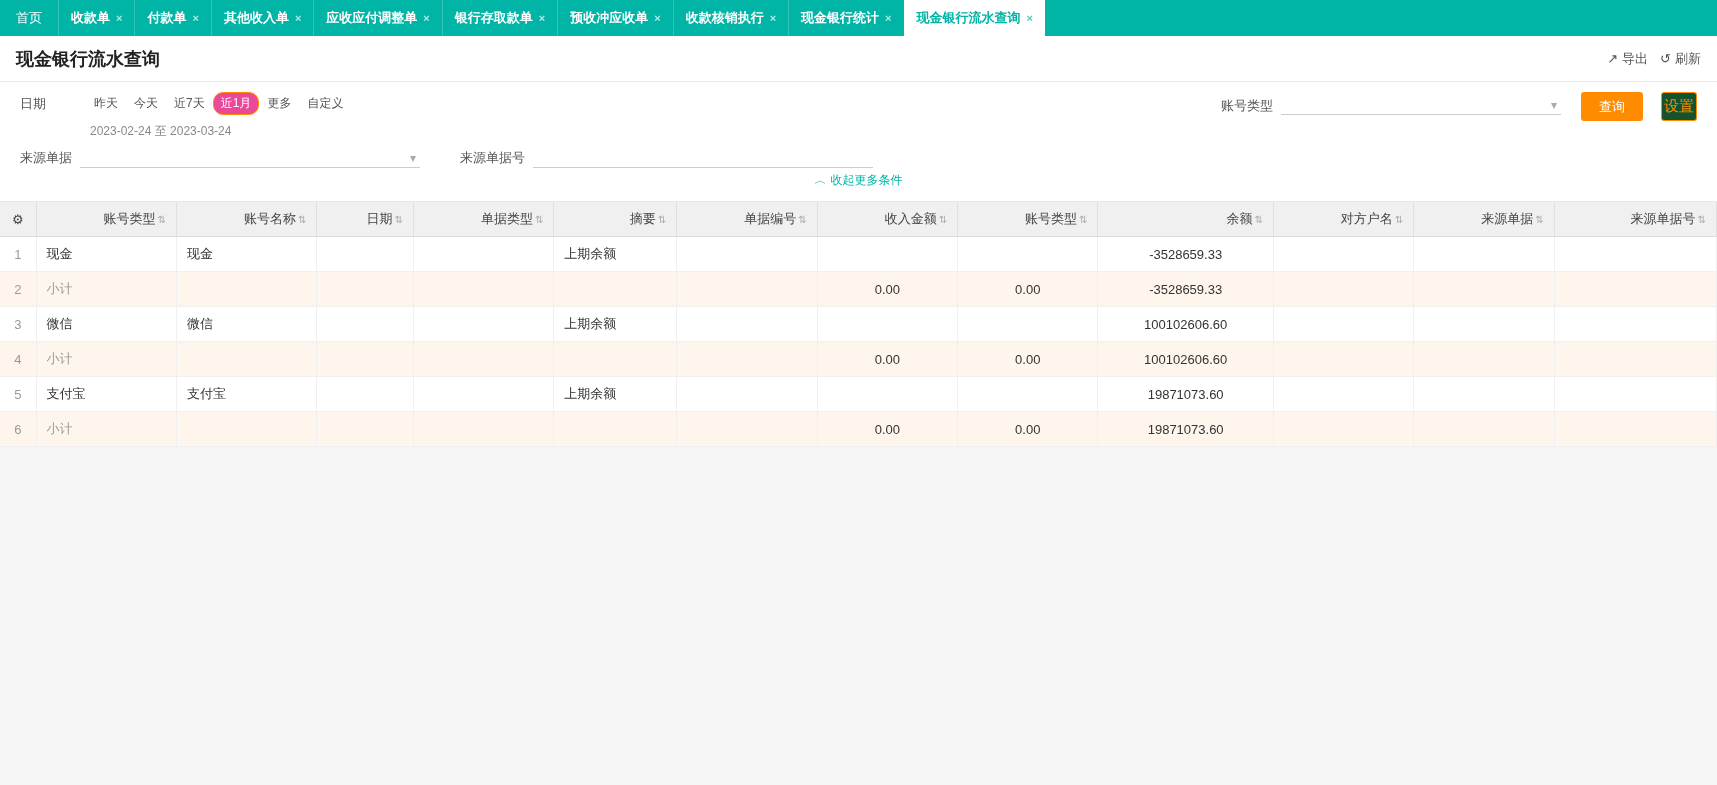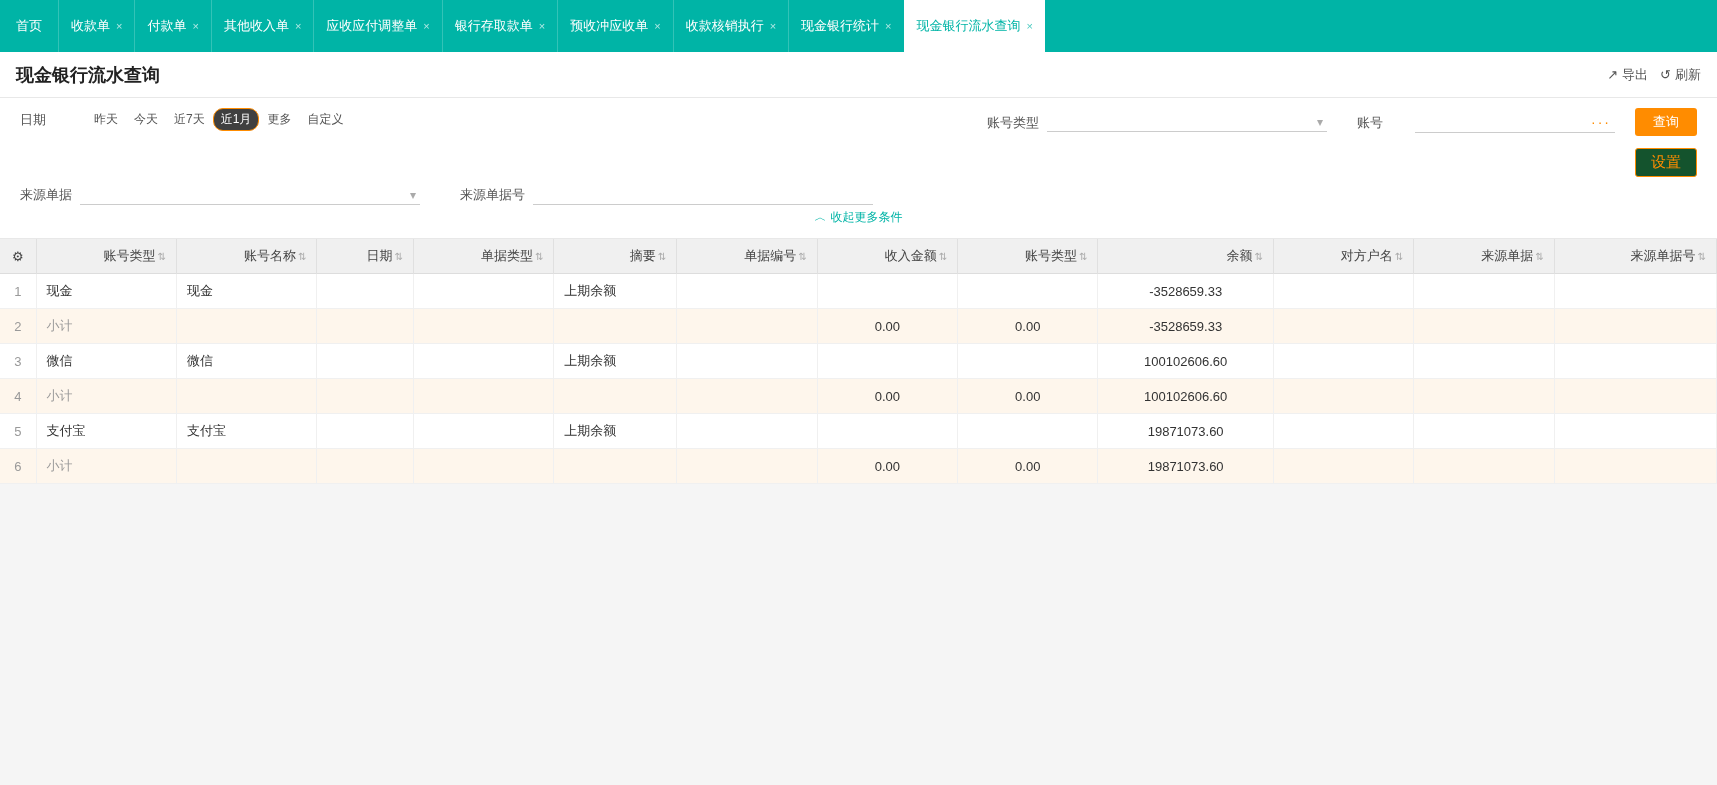--- a/index.html
+++ b/index.html
@@ -3,21 +3,21 @@
   <meta charset="utf-8">
   <style>
     * { box-sizing: border-box; margin: 0; padding: 0; }
     body { font-family: 'Microsoft YaHei', Arial, sans-serif; font-size: 13px; background: #f5f5f5; color: #333; }
 
     
     .top-nav {
       display: flex;
       align-items: center;
       background: #00b4a6;
-      height: 52px;
+      height: 36px;
       padding: 0 0;
       overflow: hidden;
     }
     .top-nav .nav-home {
       padding: 0 16px;
       color: #fff;
       font-size: 13px;
       cursor: pointer;
       height: 100%;
       display: flex;
@@ -27,20 +27,21 @@
     .top-nav .nav-tab {
       padding: 0 12px;
       color: #fff;
       font-size: 13px;
       cursor: pointer;
       height: 100%;
       display: flex;
       align-items: center;
       white-space: nowrap;
       border-left: 1px solid rgba(255,255,255,0.2);
+      font-weight: bold;
     }
     .top-nav .nav-tab.active {
       background: #fff;
       color: #00b4a6;
     }
     .top-nav .nav-tab .close-x {
       margin-left: 6px;
       font-size: 11px;
       opacity: 0.7;
     }
@@ -101,21 +102,21 @@
     .date-btn {
       padding: 2px 7px;
       border-radius: 10px;
       cursor: pointer;
       font-size: 12px;
       color: #555;
       border: 1px solid transparent;
       background: none;
     }
     .date-btn.active {
-      background: #404040;
+      background: #ec4899;
       color: #fff;
       border-color: #ff8c00;
     }
     .date-range {
       font-size: 12px;
       color: #888;
       margin-left: 4px;
     }
     .filter-input {
       border: none;
@@ -139,22 +140,22 @@
       background: #14532d;
       color: #ff8c00;
       border: 1px solid #ff8c00;
       border-radius: 3px;
       padding: 4px 2px;
       font-size: 15px;
       cursor: pointer;
     }
     .btn-group {
       display: flex;
-      flex-direction: column;
-      gap: 12px;
+      flex-direction: row;
+      gap: 18px;
       margin-left: auto;
       border-radius: 29px;
     }
 
     .collapse-bar {
       display: flex;
       justify-content: center;
       align-items: center;
       padding: 4px 0 2px 0;
       cursor: pointer;
@@ -297,32 +298,27 @@
           <span class="filter-label">日期</span>
           <div class="date-options">
             <button class="date-btn">昨天</button>
             <button class="date-btn">今天</button>
             <button class="date-btn">近7天</button>
             <button class="date-btn active">近1月</button>
             <button class="date-btn">更多</button>
             <button class="date-btn">自定义</button>
           </div>
         </div>
+        <div style="margin-left: 66px; margin-top: -4px;"><span class="date-range">2023-02-24 至 2023-03-24</span></div>
       </div>
       <div style="display: flex; align-items: center; gap: 30px; padding-top: 4px;">
         <div style="display: flex; align-items: center; gap: 8px;">
           <span class="filter-label">账号类型</span>
           <div style="border-bottom: 1px solid rgb(204, 204, 204); min-width: 280px; display: flex; align-items: center; padding: 2px 4px; cursor: pointer;">
             <span style="margin-left: auto; color: rgb(170, 170, 170); font-size: 12px;">▾</span>
-          </div>
-        </div>
-        <div style="display: flex; align-items: center; gap: 8px;">
-          <span class="filter-label">账号</span>
-          <div style="border-bottom: 1px solid rgb(204, 204, 204); min-width: 200px; display: flex; align-items: center; padding: 2px 4px;">
-            <span style="margin-left: auto; color: rgb(255, 140, 0); cursor: pointer; font-size: 14px; letter-spacing: 2px;">···</span>
           </div>
         </div>
       </div>
       <div class="btn-group">
         <button class="query-btn">查询</button>
         <button class="settings-btn">设置</button>
       </div>
     </div>
     <div class="filter-row2">
       <div style="display: flex; align-items: center; gap: 8px;">

